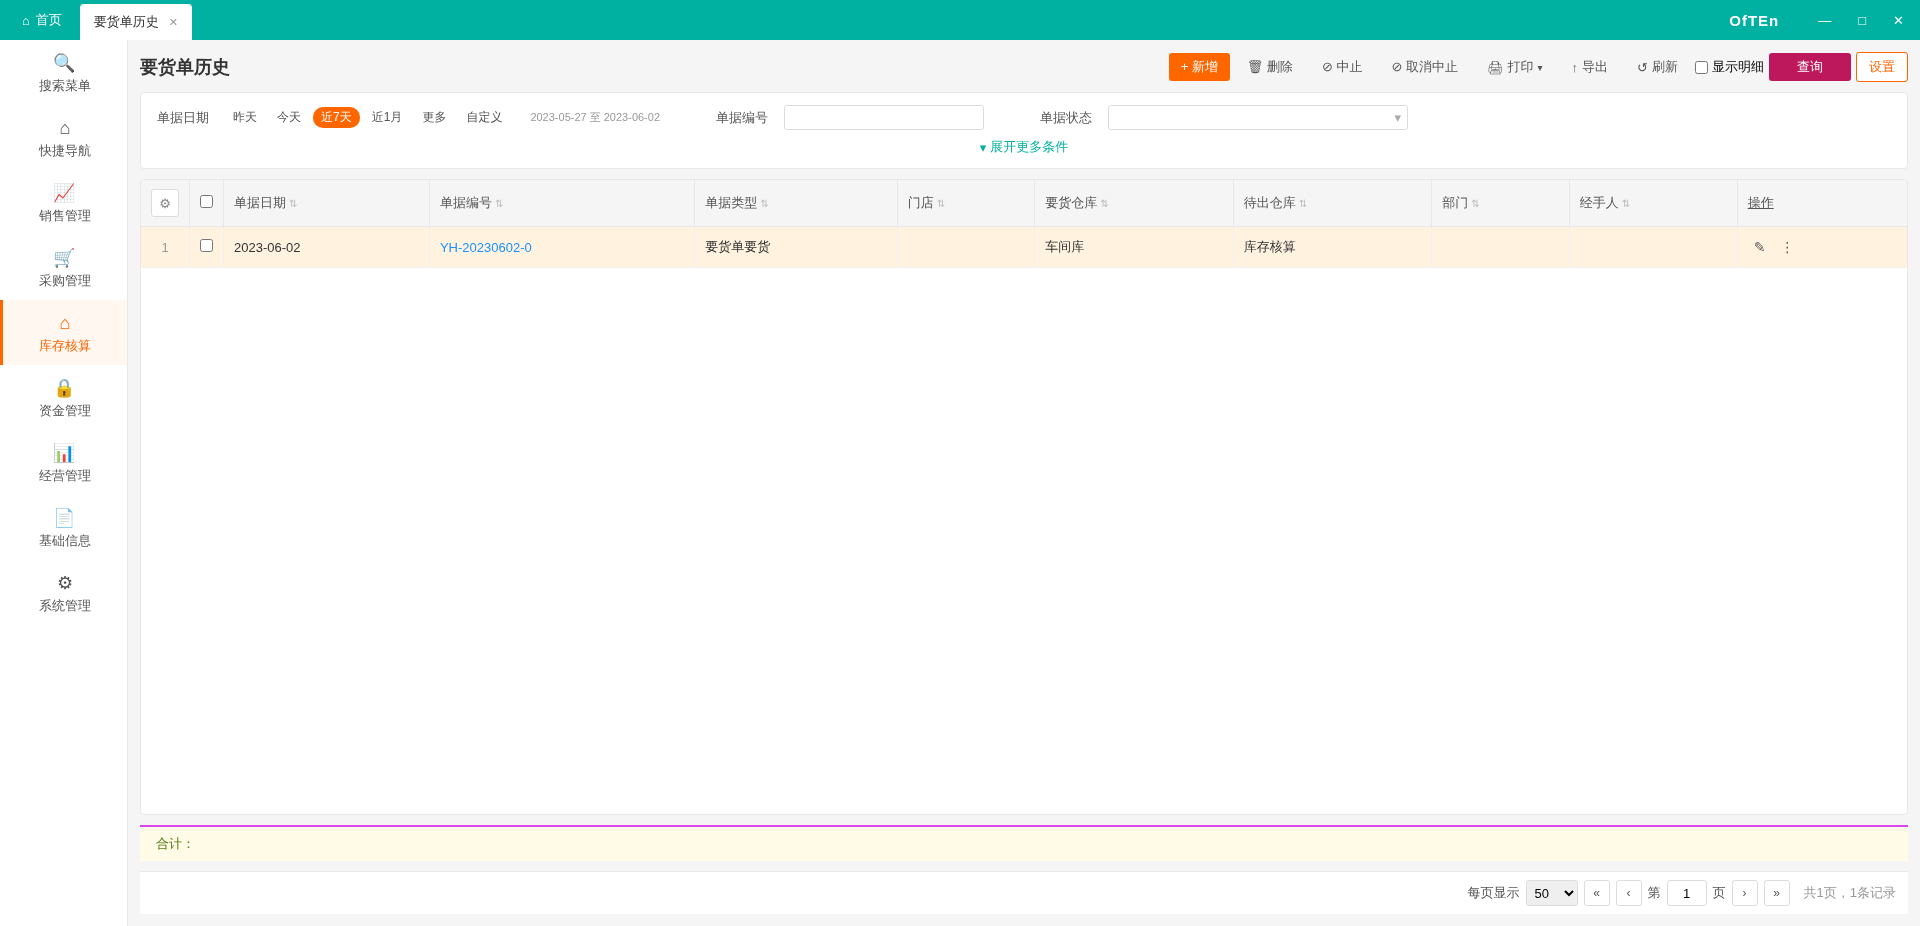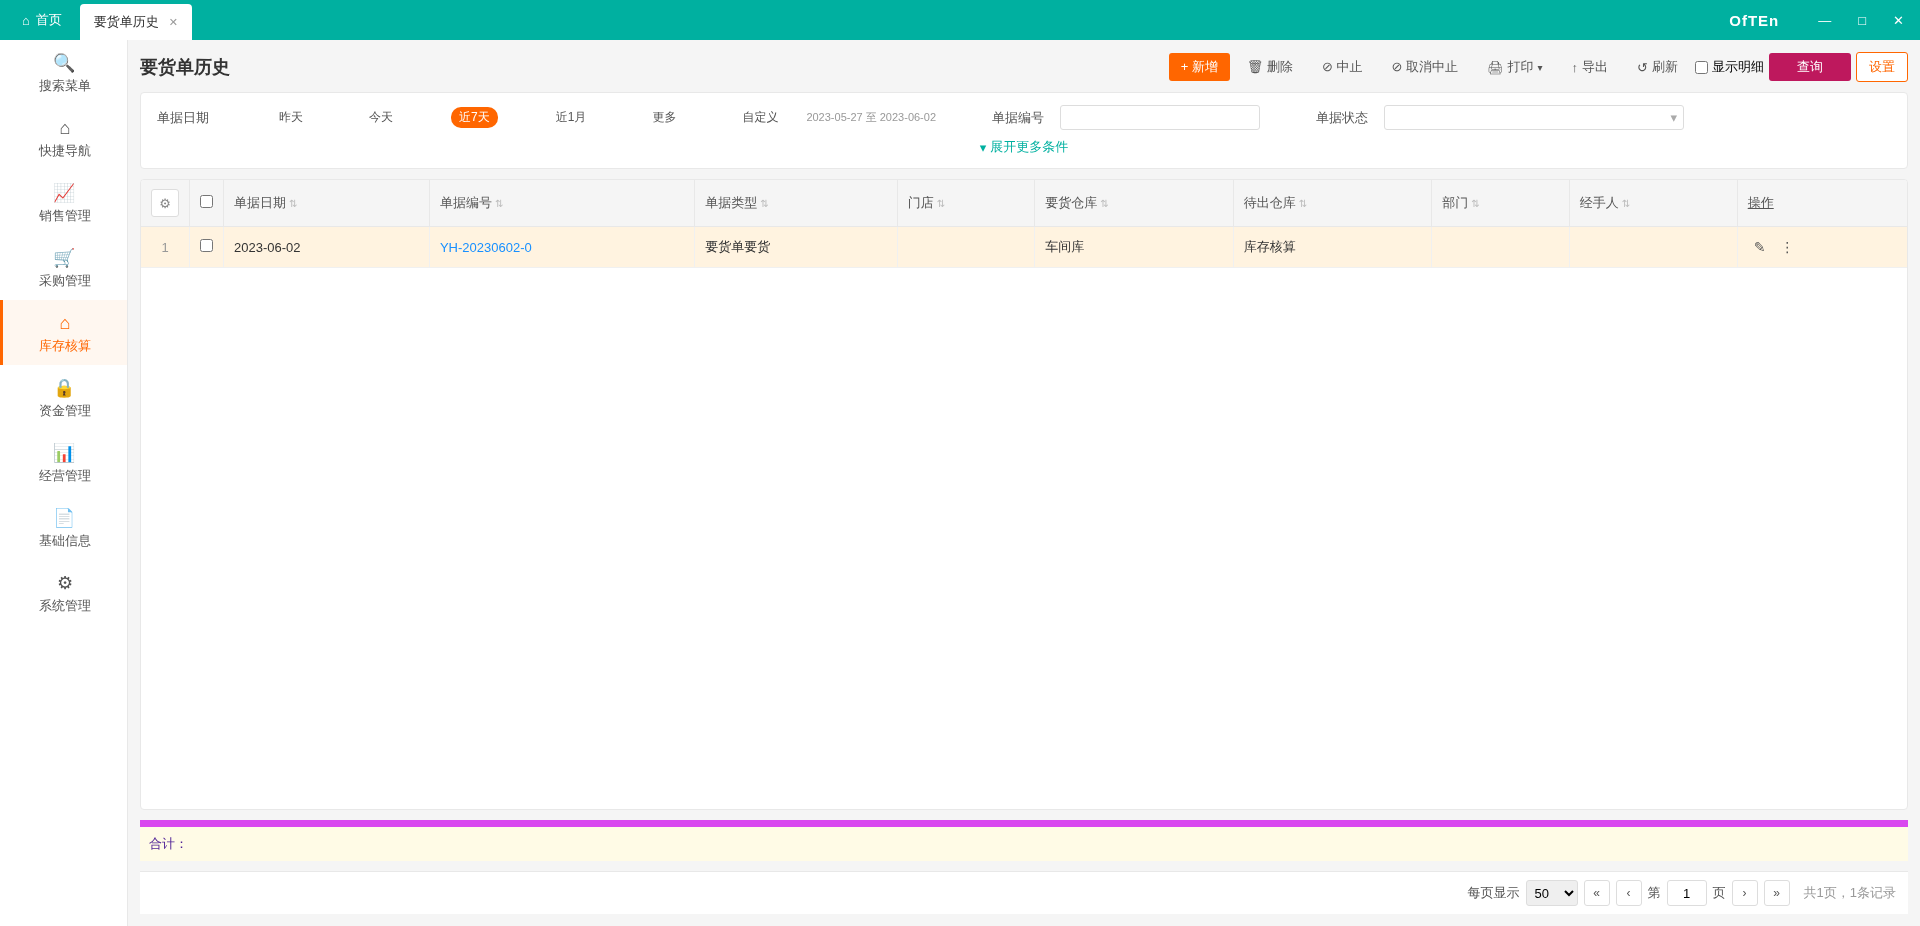--- a/index.html
+++ b/index.html
@@ -134,21 +134,20 @@
       align-items: center;
     }
     .date-btn {
       padding: 2px 8px;
       border-radius: 10px;
       cursor: pointer;
       font-size: 12px;
       color: #555;
       border: none;
       background: transparent;
-      margin-left: 46px;
     }
     .date-btn.active {
       background: #f60;
       color: #fff;
       border-radius: 10px;
     }
     .date-range {
       font-size: 11px;
       color: #999;
       margin-left: 4px;
@@ -264,27 +263,27 @@
       font-size: 13px;
       border-bottom: 1px solid #f0f0f0;
       border-right: 1px solid #f0f0f0;
     }
     tbody td:last-child { border-right: none; }
     .link-text { color: #1890ff; cursor: pointer; text-decoration: none; margin-top: 16px; }
 
     
     .summary-bar {
       background: #fffbe6;
-      border-top: 7px solid #d946ef;
-      padding: 8px 9px;
+      border-top: 2px solid #d946ef;
+      padding: 8px 16px;
       display: flex;
       align-items: center;
       gap: 16px;
       font-size: 13px;
-      color: #4c1d95;
+      color: #4d7c0f;
       flex-shrink: 0;
     }
 
     
     .pagination {
       display: flex;
       align-items: center;
       justify-content: flex-end;
       gap: 6px;
       padding: 8px 12px;

